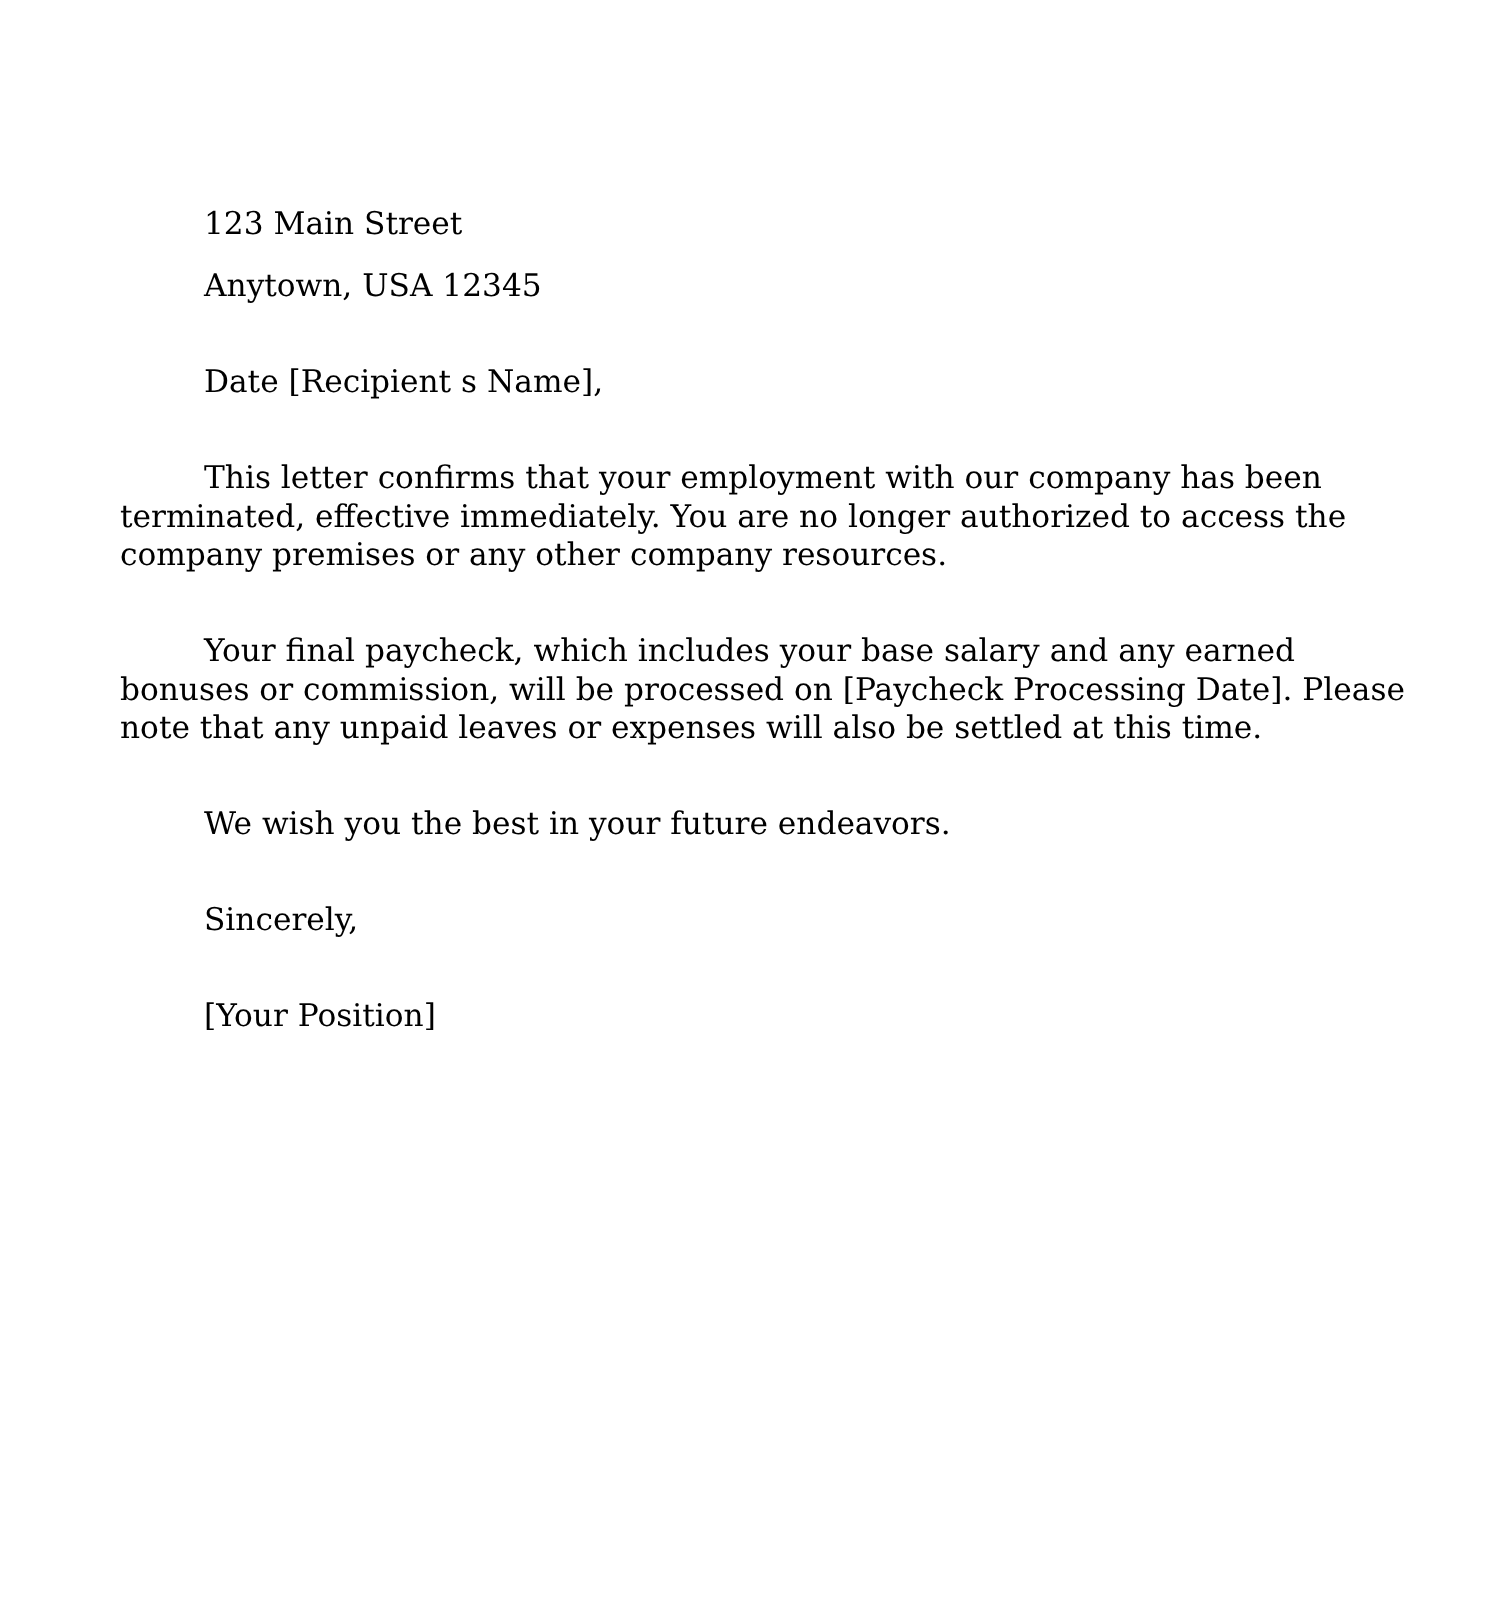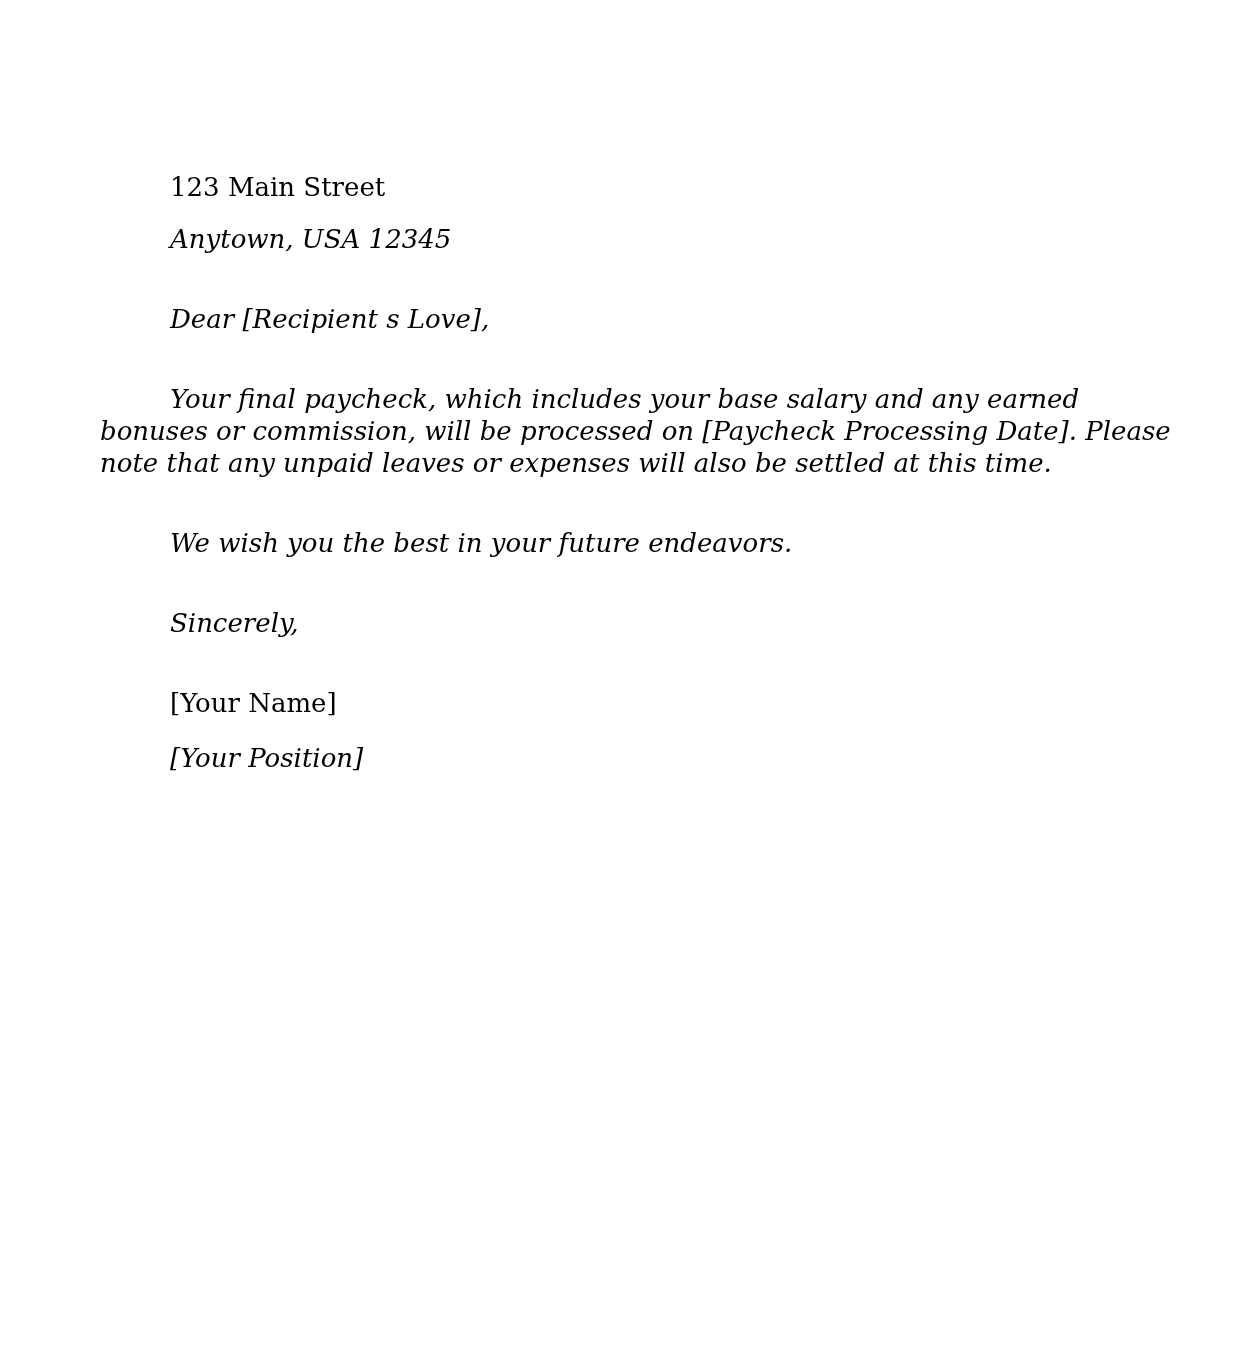--- a/index.html
+++ b/index.html
@@ -28,45 +28,44 @@
     padding: 0;
   }
   .indent {
     text-indent: 70px;
   }
   .addr-first {
     margin-bottom: 20px !important;
   }
   .para {
     margin-bottom: 48px !important;
-    font-style: italic;
   }
   .sig-name {
     margin-bottom: 23px !important;
   }
   .footer {
     margin: 0;
   }
 </style>
 </head>
 <body>
 
 <div class="page">
   <p class="indent addr-first">123 Main Street</p>
 
   <p class="indent para">Anytown, USA 12345</p>
 
 
-  <p class="indent para">Dear [Recipient s Love],</p>
+  <p class="indent para">Date [Recipient s Name],</p>
 
+  <p class="indent para">This letter confirms that your employment with our company has been terminated, effective immediately. You are no longer authorized to access the company premises or any other company resources.</p>
 
   <p class="indent para">Your final paycheck, which includes your base salary and any earned bonuses or commission, will be processed on [Paycheck Processing Date]. Please note that any unpaid leaves or expenses will also be settled at this time.</p>
 
 
   <p class="indent para">We wish you the best in your future endeavors.</p>
 
   <p class="indent para">Sincerely,</p>
 
-  <p class="indent sig-name">[Your Name]</p>
 
   <p class="indent para">[Your Position]</p>
 
 </div>
 
 </body></html>

